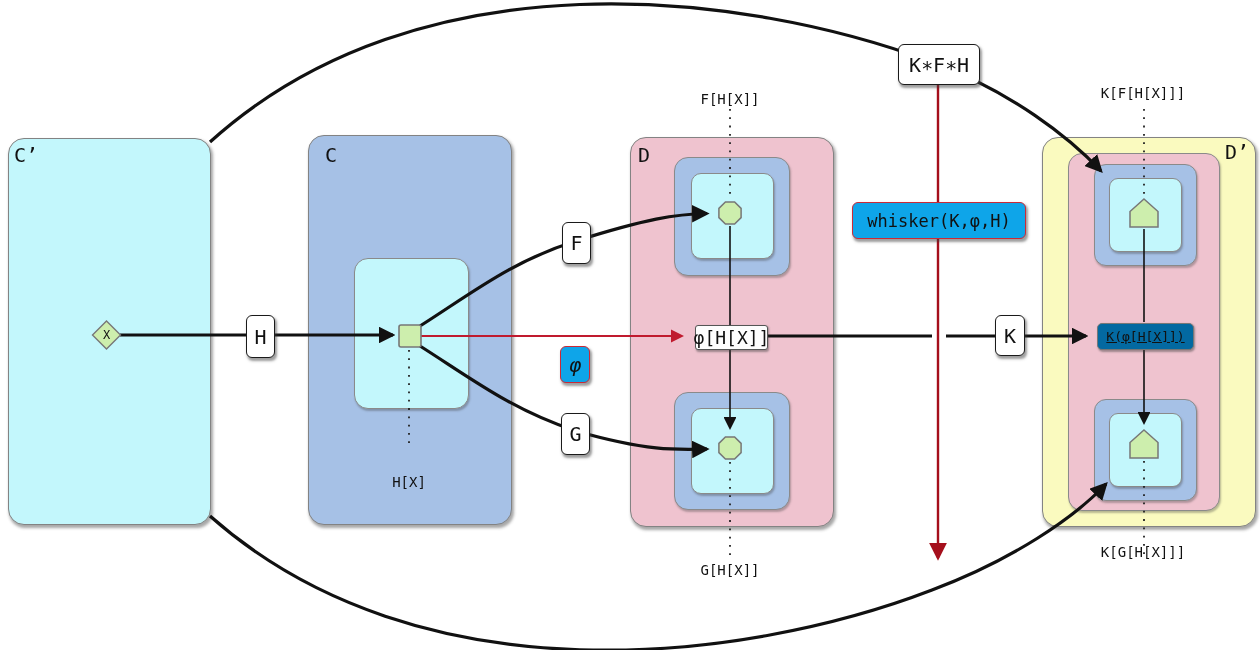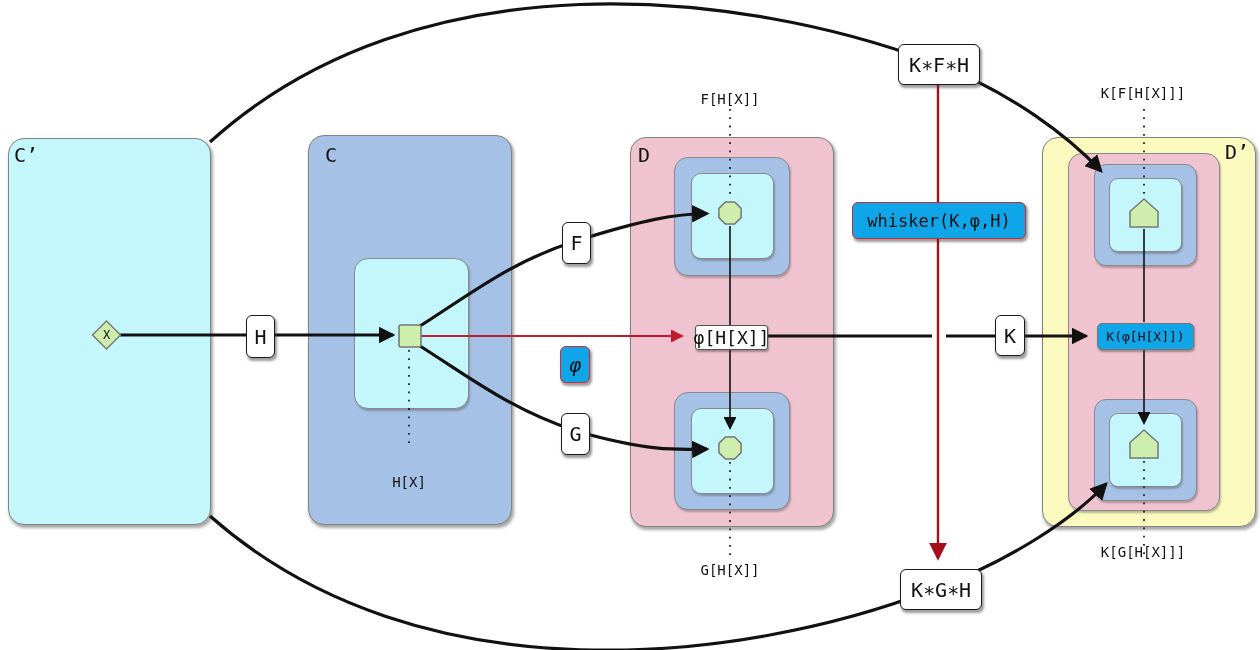--- a/index.html
+++ b/index.html
@@ -17,22 +17,22 @@
 
   .rlabel{position:absolute;font-size:20px;color:#111;line-height:20px;}
 
   
   .chip{position:absolute;display:flex;align-items:center;justify-content:center;
         background:#fff;border:1.6px solid #1a1a1a;border-radius:6px;color:#111;
         box-shadow:1.5px 2.5px 2.5px rgba(60,60,60,.5);font-size:20px;z-index:30;}
   .chip-red{background:#0ea5e9;border:1.8px solid #cc2936;margin-top:28px;}
   .chip-node{background:#fdfdfd;border:1.2px solid #555;border-radius:3px;font-size:18px;
              box-shadow:1px 1.5px 2px rgba(60,60,60,.45);}
-  .chip-node-yellow{background:#0ea5e9;border:1.2px solid #777;border-radius:5px;font-size:13px;
-             box-shadow:1px 1.5px 2px rgba(60,60,60,.45);}
+  .chip-node-yellow{background:#0369a1;border:1.2px solid #777;border-radius:5px;font-size:13px;
+             box-shadow:1px 1.5px 2px rgba(60,60,60,.45);text-decoration:underline;}
   .flabel{position:absolute;transform:translate(-50%,-50%);font-size:14px;color:#111;
           white-space:nowrap;z-index:25;}
   svg.wires{position:absolute;left:0;top:0;z-index:20;}
 </style>
 </head>
 <body>
 
 <div class="stage">
 
   <div class="region cyan" style="left:8px;top:138px;width:201px;height:385px">
@@ -115,21 +115,20 @@
     <polygon points="1144,199 1158,211.5 1158,227 1130,227 1130,211.5" fill="#cdeead" stroke="#777" stroke-width="1.5"></polygon>
     <polygon points="1144,430 1158,442.5 1158,458 1130,458 1130,442.5" fill="#cdeead" stroke="#777" stroke-width="1.5"></polygon>
   </svg>
 
   <div class="chip" style="left:246px;top:315px;width:27px;height:41px">H</div>
   <div class="chip" style="left:562px;top:222px;width:27px;height:40px">F</div>
   <div class="chip" style="left:561px;top:413px;width:27px;height:40px">G</div>
   <div class="chip chip-red" style="left:560px;top:318px;width:28px;height:35px;font-style:italic">φ</div>
   <div class="chip" style="left:995px;top:315px;width:28px;height:39px">K</div>
   <div class="chip" style="left:898px;top:44px;width:80px;height:39px">K∗F∗H</div>
-  <div class="chip" style="left:900px;top:569px;width:80px;height:39px">K∗G∗H</div>
   <div class="chip chip-red" style="left:852px;top:174px;width:172px;height:35px;font-size:17px">whisker(K,φ,H)</div>
 
   <div class="chip chip-node" style="left:695px;top:325px;width:71px;height:23px">φ[H[X]]</div>
   <div class="chip chip-node-yellow" style="left:1097px;top:323px;width:95px;height:25px">K(φ[H[X]])</div>
 
   <div class="flabel" style="left:106.5px;top:335px;font-size:12px">X</div>
   <div class="flabel" style="left:409px;top:482px">H[X]</div>
   <div class="flabel" style="left:730px;top:99px">F[H[X]]</div>
   <div class="flabel" style="left:730px;top:570px">G[H[X]]</div>
   <div class="flabel" style="left:1143px;top:93px">K[F[H[X]]]</div>

